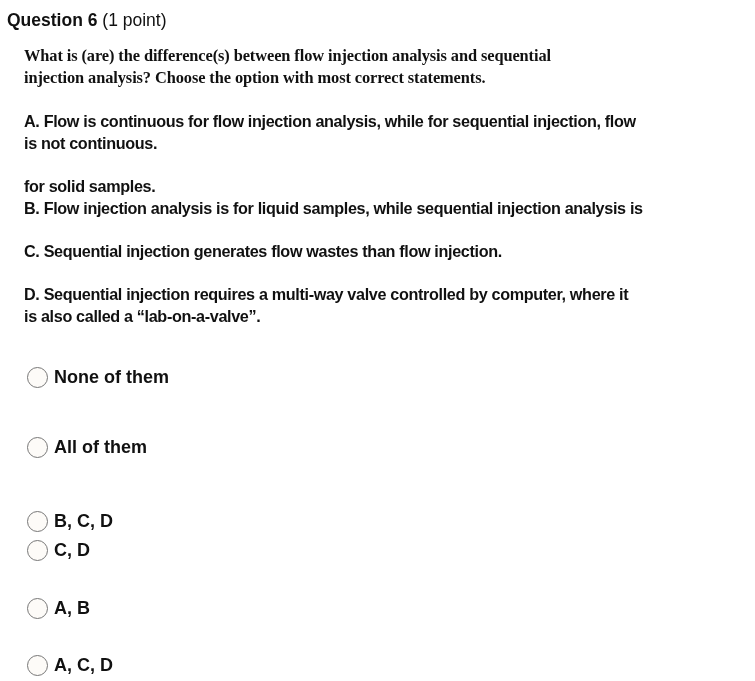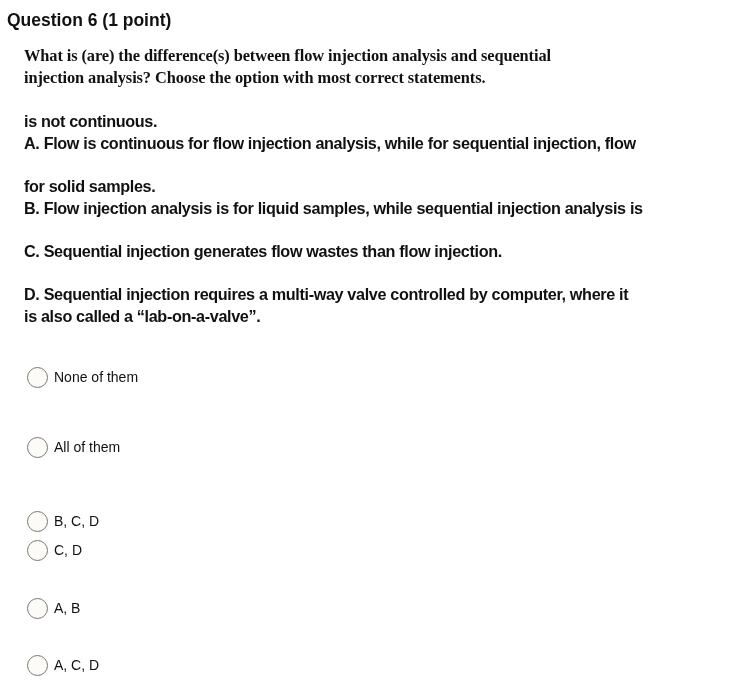--- a/index.html
+++ b/index.html
@@ -6,21 +6,21 @@
   body {
     width: 755px; height: 681px; overflow: hidden; position: relative;
     font-family: "Liberation Sans", "DejaVu Sans", sans-serif;
     color: #111111;
   }
   .q-header {
     position: absolute; left: 7px; top: 9px;
     font-size: 17.5px; line-height: 22px; white-space: nowrap;
   }
   .q-header .num { font-weight: bold; }
-  .q-header .pts { font-weight: bold; }
+  .q-header .pts { font-weight: normal; }
   .prompt {
     position: absolute; left: 24px; width: 720px;
     font-size: 16.4px; line-height: 22px; font-weight: bold;
     letter-spacing: -0.1px;
     font-family: Liberation Serif, serif;
   }
   .stmt {
     position: absolute; left: 24px; width: 722px;
     font-size: 16.2px; line-height: 22px; font-weight: bold;
     letter-spacing: -0.35px;
@@ -28,40 +28,40 @@
   .option {
     position: absolute; left: 27px; height: 26px;
     display: flex; align-items: center; cursor: pointer;
   }
   .radio {
     width: 21px; height: 21px; border-radius: 50%;
     border: 1.4px solid #777777; background: #fdfbf8;
     box-sizing: border-box; margin-right: 6px; flex: none;
   }
   .opt-label {
-    font-size: 14px; font-weight: normal; line-height: 22px;
+    font-size: 18px; font-weight: bold; line-height: 22px;
   }
 </style>
 </head>
 <body>
 
 <div>
   <div class="q-header">
     <span class="num">Question 6</span>
     <span class="pts">(1 point)</span>
   </div>
 
   <div class="prompt" style="top:45px;">
     <div>What is (are) the difference(s) between flow injection analysis and sequential</div>
     <div>injection analysis? Choose the option with most correct statements.</div>
   </div>
 
   <div class="stmt" style="top:110px;">
+    <div>A. Flow is continuous for flow injection analysis, while for sequential injection, flow</div>
     <div>is not continuous.</div>
-    <div>A. Flow is continuous for flow injection analysis, while for sequential injection, flow</div>
   </div>
 
   <div class="stmt" style="top:175px;">
     <div>for solid samples.</div>
     <div>B. Flow injection analysis is for liquid samples, while sequential injection analysis is</div>
   </div>
 
   <div class="stmt" style="top:240px;">
     <div>C. Sequential injection generates flow wastes than flow injection.</div>
   </div>

